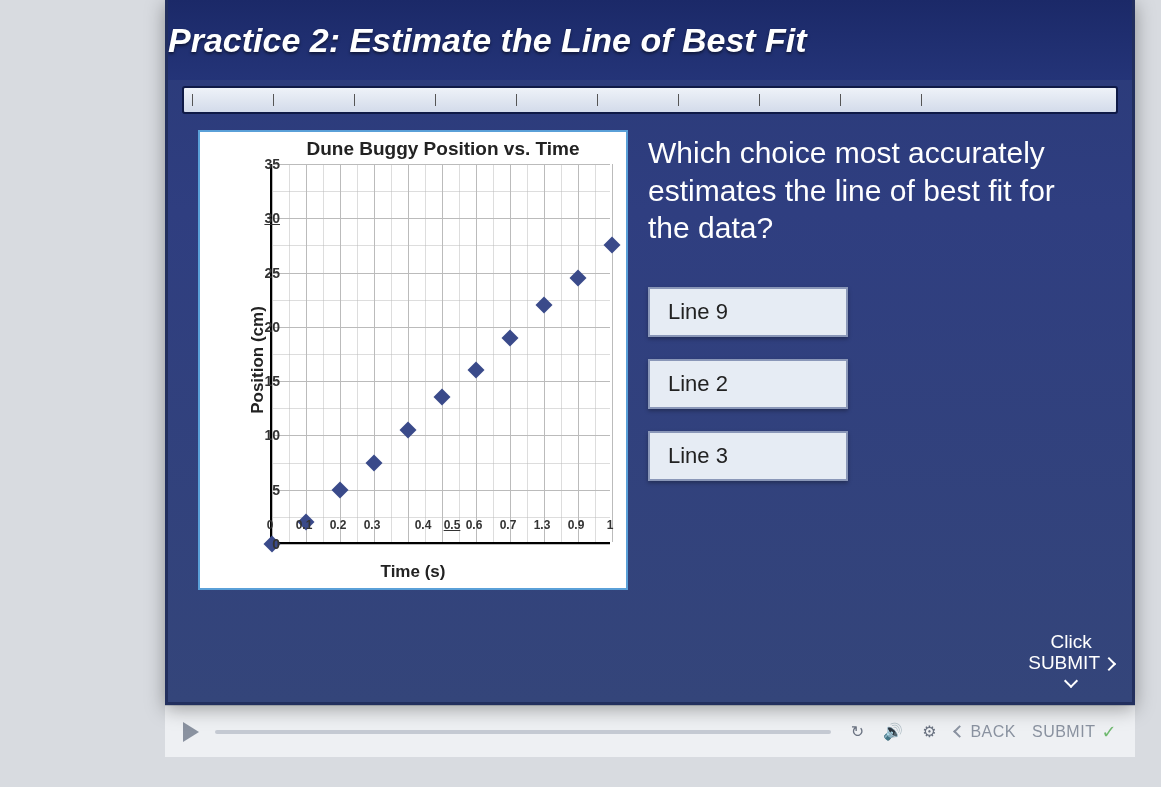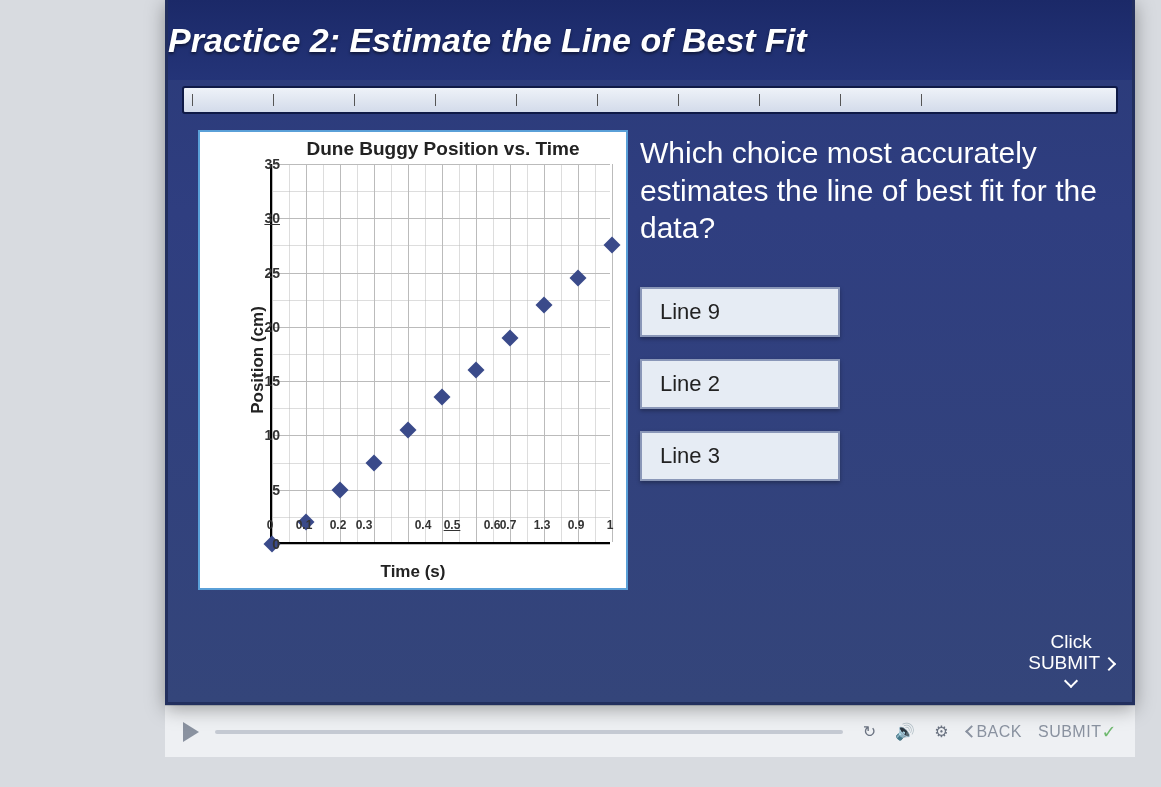--- a/index.html
+++ b/index.html
@@ -50,21 +50,21 @@
     color: #333;
     font-size: 11px;
     position: relative;
   }
   .progress-strip .tick { width: 1px; height: 12px; background:#555; position:relative; }
   .content {
     position: absolute;
     top: 120px; left: 0; right: 0; bottom: 0;
     display: flex;
     padding: 10px 30px 20px 30px;
-    gap: 12px;
+    gap: 20px;
   }
   .chart-panel {
     width: 430px;
     height: 460px;
     background: #fff;
     border: 2px solid #5aa0d8;
     position: relative;
     padding: 8px 10px 8px 10px;
   }
   .chart-title {
@@ -194,21 +194,21 @@
     cursor: pointer;
     color: #6b7382;
     display:flex; align-items:center; justify-content:center;
     font-size: 16px;
   }
   .back-btn, .submit-btn {
     cursor: pointer;
     font-size: 16px;
     letter-spacing: .5px;
     color: #8a92a0;
-    display:flex; align-items:center; 
+    display:flex; align-items:center; gap:6px;
   }
   .back-btn .bchev {
     display:inline-block;
     border-left: 2px solid #8a92a0;
     border-bottom: 2px solid #8a92a0;
     width: 9px; height: 9px;
     transform: rotate(45deg);
   }
   .submit-btn .scheck {
     color: #6fb96f;
@@ -294,24 +294,24 @@
           <div class="ytick" style="top: 357.714px;">5</div>
           <div class="ytick" style="top: 303.429px;">10</div>
           <div class="ytick" style="top: 249.143px;">15</div>
           <div class="ytick" style="top: 194.857px;">20</div>
           <div class="ytick" style="top: 140.571px;">25</div>
           <div class="ytick" style="top: 86.2857px; text-decoration: underline;">30</div>
           <div class="ytick" style="top: 32px;">35</div>
           <div class="xtick" style="left: 70px;">0</div>
           <div class="xtick" style="left: 104px;">0.1</div>
           <div class="xtick" style="left: 138px;">0.2</div>
-          <div class="xtick" style="left: 164px;">0.3</div>
+          <div class="xtick" style="left: 172px;">0.3</div>
           <div class="xtick" style="left: 223px;">0.4</div>
           <div class="xtick" style="left: 252px; text-decoration: underline;">0.5</div>
-          <div class="xtick" style="left: 274px; padding-left: 36px;">0.6</div>
+          <div class="xtick" style="left: 274px;">0.6</div>
           <div class="xtick" style="left: 308px;">0.7</div>
           <div class="xtick" style="left: 342px;">1.3</div>
           <div class="xtick" style="left: 376px;">0.9</div>
           <div class="xtick" style="left: 410px;">1</div>
         </div>
 
       <div class="question-panel">
         <div class="question-text">Which choice most accurately estimates the line of best fit for the data?</div>
         <button class="choice">Line 9</button>
         <button class="choice">Line 2</button>

